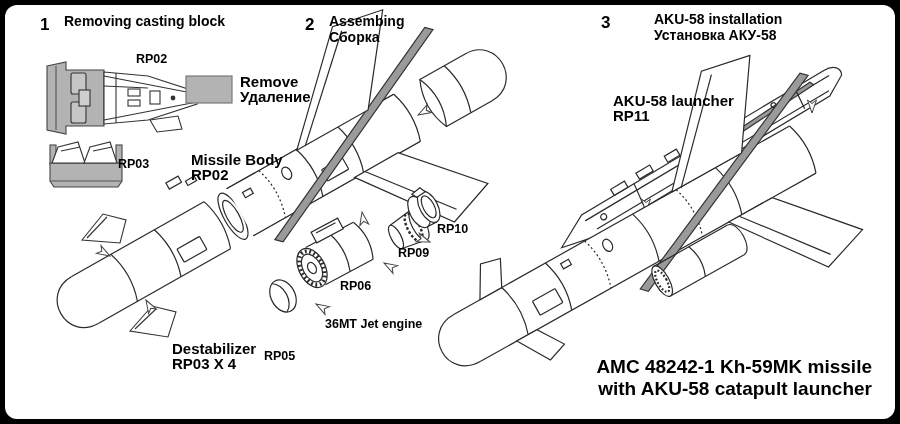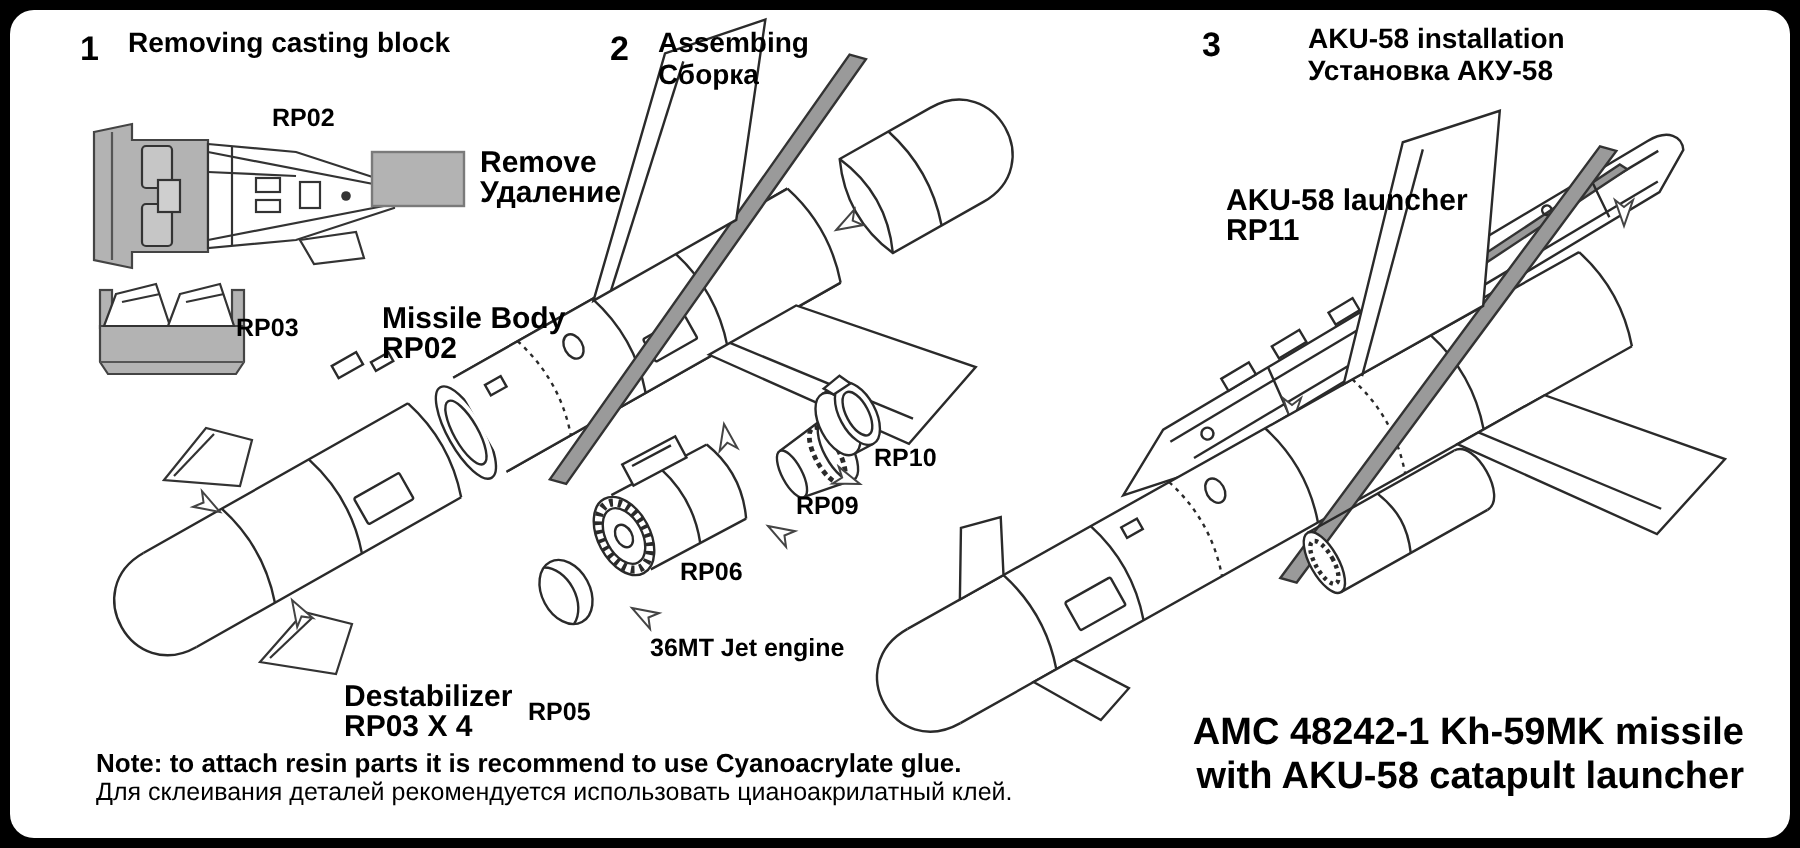--- a/index.html
+++ b/index.html
@@ -236,22 +236,18 @@
   <div class="abs lbl" style="left:264px;top:317px;margin-top:32px;">RP05</div>
   <div class="abs lbl" style="left:340px;top:279px;">RP06</div>
   <div class="abs lbl" style="left:398px;top:246px;">RP09</div>
   <div class="abs lbl" style="left:437px;top:222px;">RP10</div>
   <div class="abs lbl" style="left:325px;top:317px;">36MT Jet engine</div>
   <div class="abs lbl2" style="left:172px;top:342px;">
     <div>Destabilizer</div>
     <div>RP03 X 4</div>
   </div>
 
-  <div class="abs" style="left:48px;top:374px;">
-    <div class="note-en">Note: to attach resin parts it is recommend to use Cyanoacrylate glue.</div>
-    <div class="note-ru">Для склеивания деталей рекомендуется использовать цианоакрилатный клей.</div>
-  </div>
 
   <div class="abs kit-title" style="right:28px;top:356px;">
     <div>AMC 48242-1 Kh-59MK missile</div>
     <div>with AKU-58 catapult launcher</div>
   </div>
 </div>
 
 </body></html>

